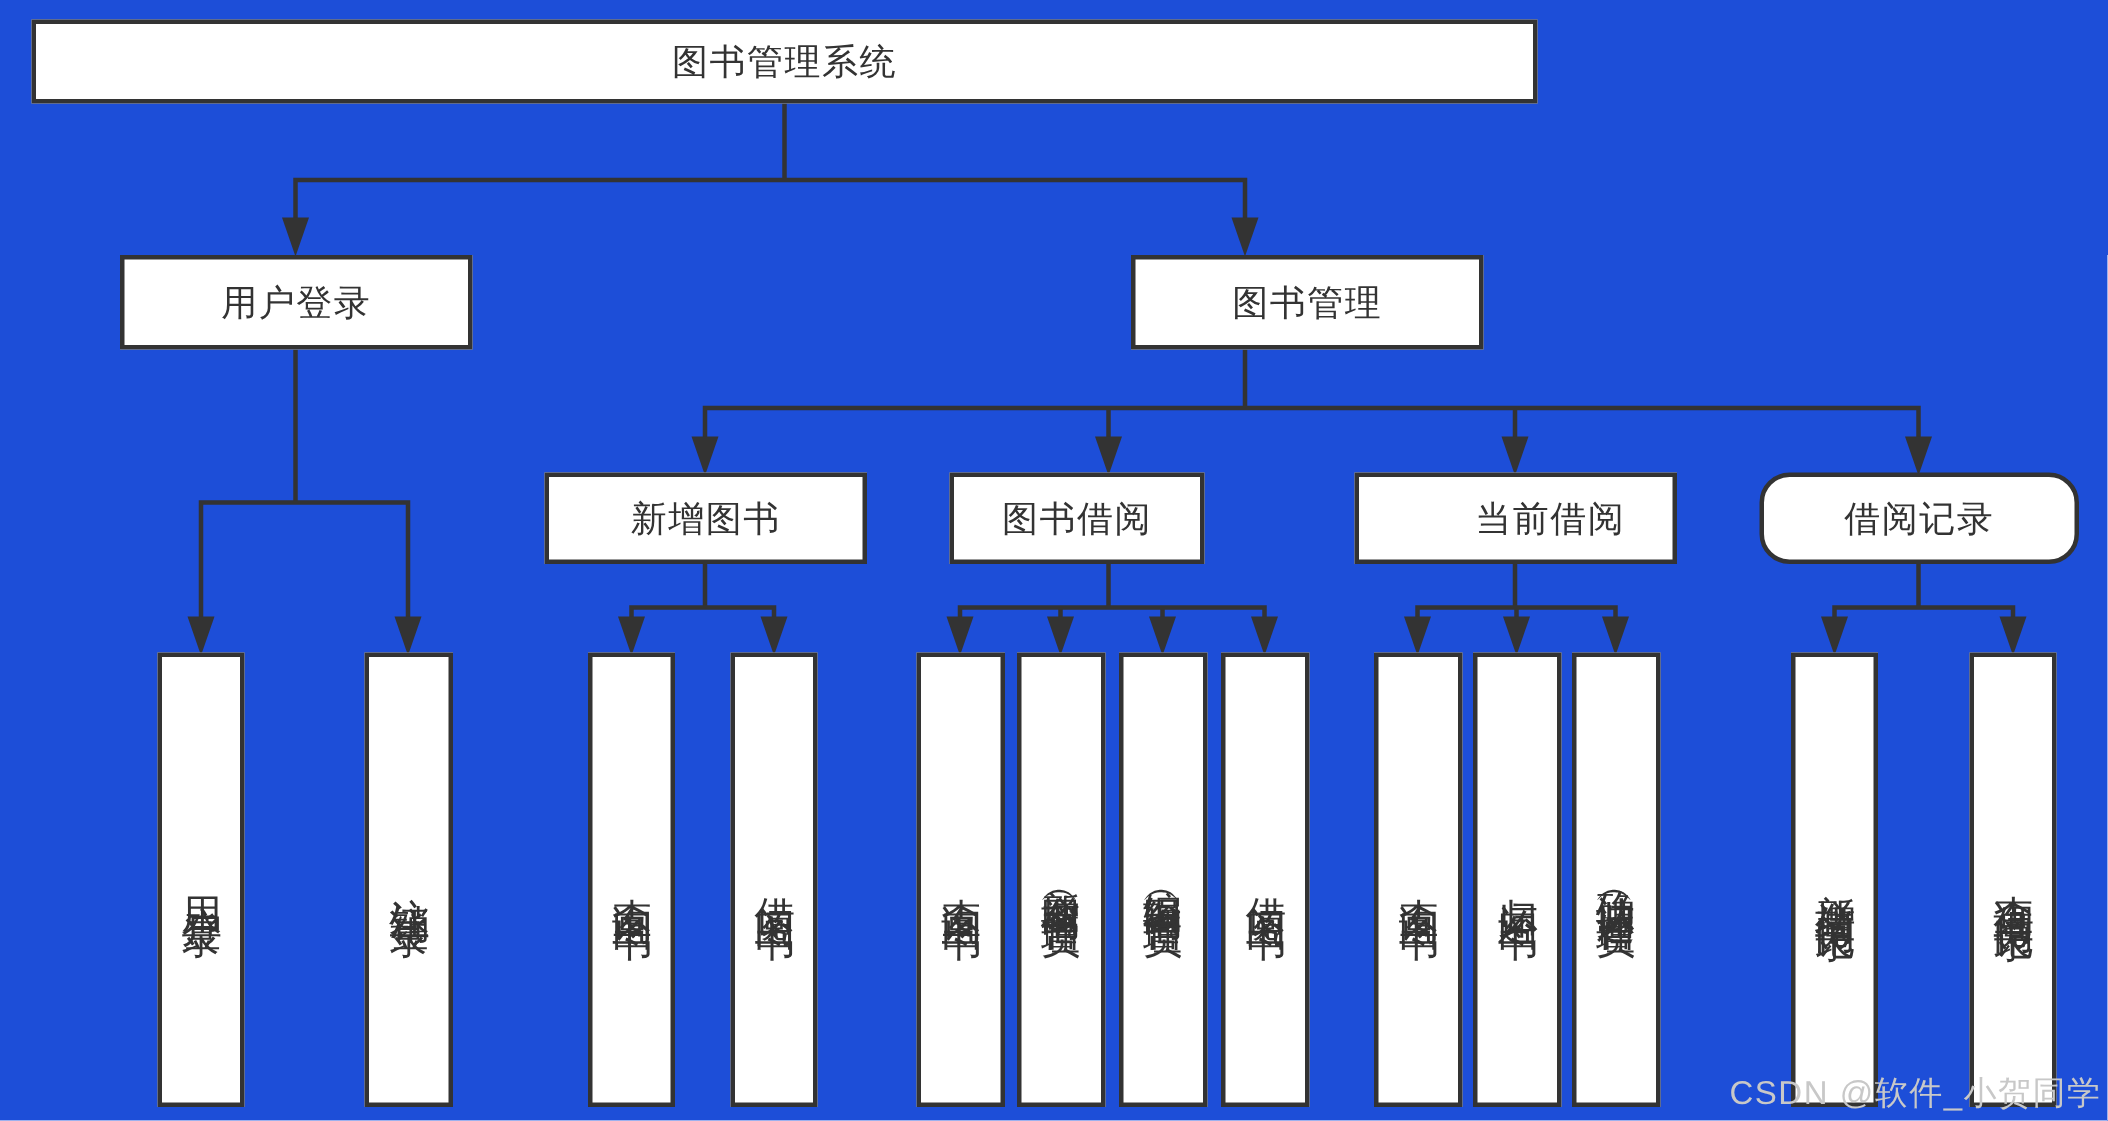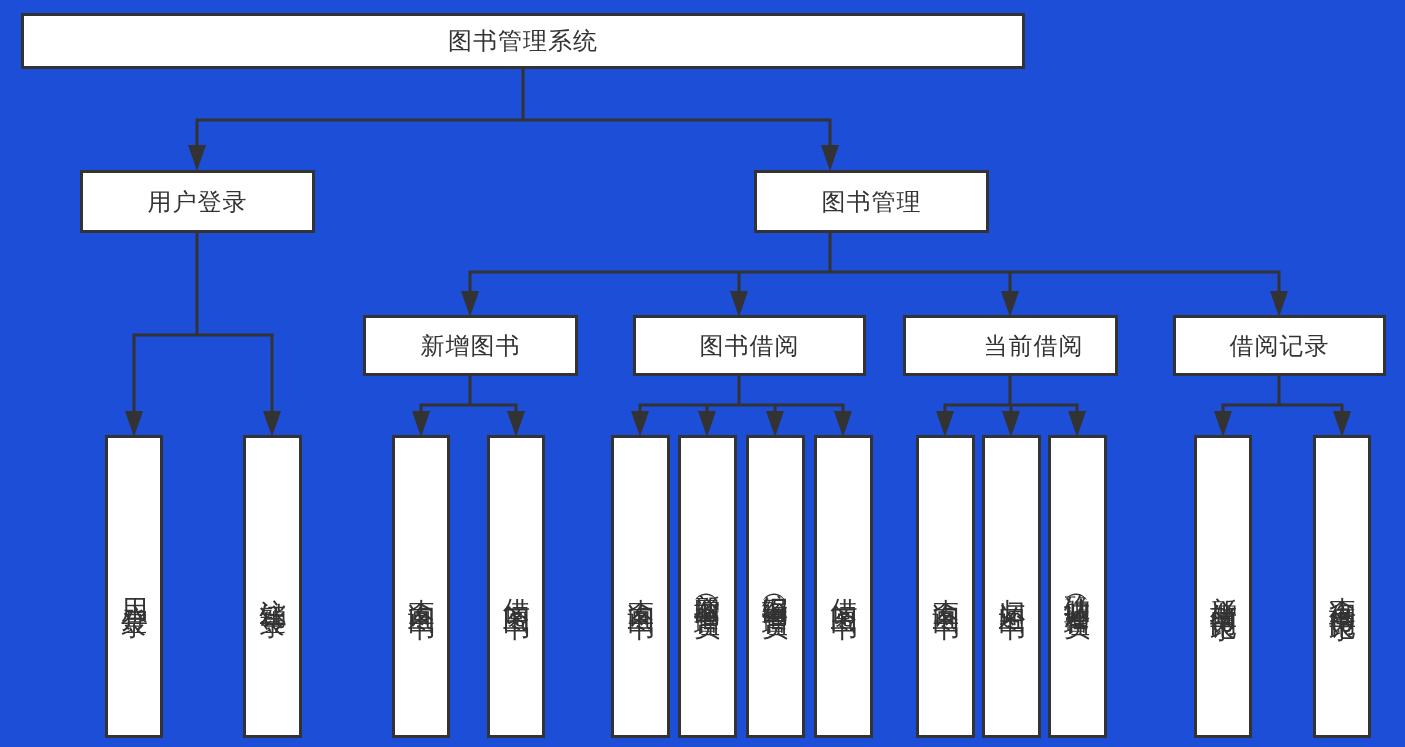--- a/index.html
+++ b/index.html
@@ -85,23 +85,23 @@
       <polygon points="1333,411 1351,411 1342,437"></polygon>
     </g>
   </svg>
 
   <div class="box hbox" style="left:21px; top:13px; width:1004px; height:56px;">图书管理系统</div>
 
   <div class="box hbox" style="left:80px; top:170px; width:235px; height:63px;">用户登录</div>
   <div class="box hbox" style="left:712px; top:170px; width:235px; height:63px;margin-left:42px;">图书管理</div>
 
   <div class="box hbox" style="left:363px; top:315px; width:215px; height:61px;">新增图书</div>
-  <div class="box hbox" style="left:633px; top:315px; width:233px; height:61px;">图书借阅</div>
+  <div class="box hbox" style="left:633px; top:315px; width:170px; height:61px;">图书借阅</div>
   <div class="box hbox" style="left:903px; top:315px; width:215px; height:61px;padding-left:46px;">当前借阅</div>
-  <div class="box hbox" style="left:1173px; top:315px; width:213px; height:61px;">借阅记录</div>
+  <div class="box hbox" style="left:1173px; top:315px; width:213px; height:61px;border-radius:20px;">借阅记录</div>
 
   <div class="box leaf" style="left:105px; top:435px; width:58px; height:303px;">
     <span class="vtext">用户登录</span>
   </div>
   <div class="box leaf" style="left:243px; top:435px; width:59px; height:303px;">
     <span class="vtext">注销登录</span>
   </div>
 
   <div class="box leaf" style="left:392px; top:435px; width:58px; height:303px;">
     <span class="vtext">查询图书</span>
@@ -133,14 +133,15 @@
     <span class="vtext" style="font-size:26px; letter-spacing:3px;">确认归还（管理员）</span>
   </div>
 
   <div class="box leaf" style="left:1194px; top:435px; width:58px; height:303px;">
     <span class="vtext" style="letter-spacing:4px;">新增借阅记录</span>
   </div>
   <div class="box leaf" style="left:1313px; top:435px; width:58px; height:303px;">
     <span class="vtext" style="letter-spacing:4px;">查询借阅记录</span>
   </div>
 
+  <div id="watermark">CSDN @软件_小贺同学</div>
 
 </div>
 
 </body></html>

